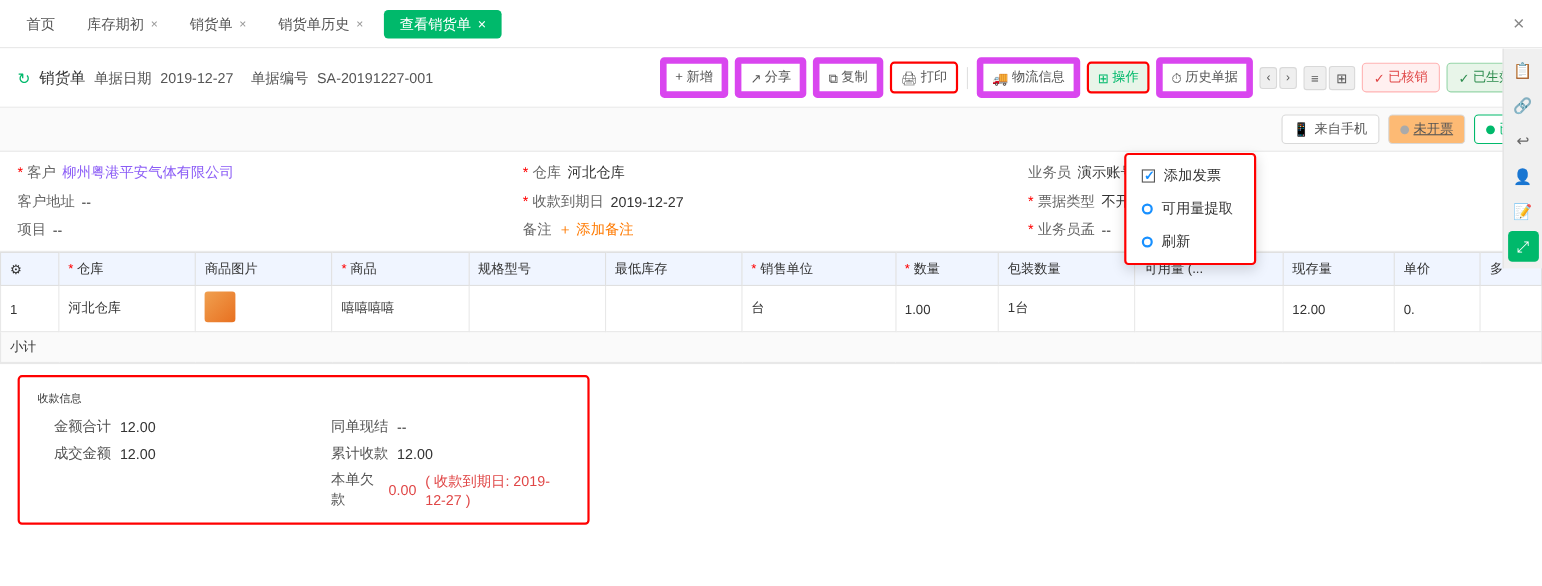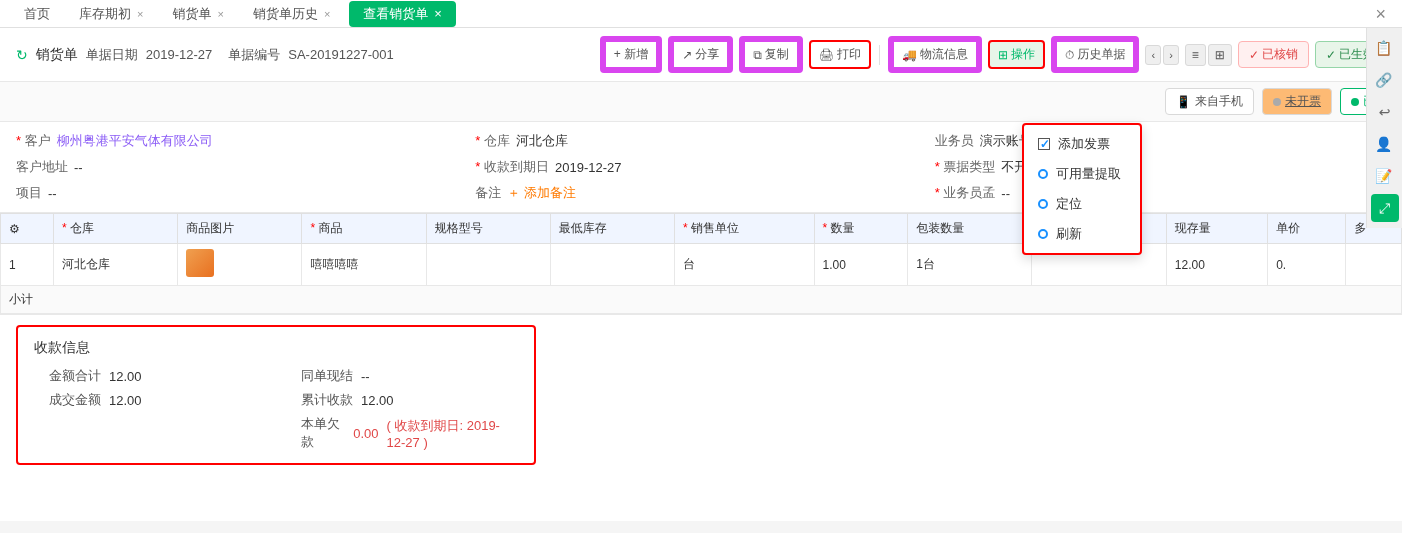--- a/index.html
+++ b/index.html
@@ -2,21 +2,21 @@
 <html><head>
   <meta charset="utf-8">
   <style>
     * { box-sizing: border-box; margin: 0; padding: 0; }
     body { font-family: "Microsoft YaHei", "PingFang SC", sans-serif; font-size: 13px; background: #f5f5f5; color: #333; }
 
     
     .tab-bar {
       display: flex; align-items: center; background: #fff;
       border-bottom: 1px solid #e0e0e0; padding: 0 10px;
-      height: 28px; position: relative;
+      height: 44px; position: relative;
     }
     .tab-item {
       display: flex; align-items: center; padding: 0 14px; height: 100%;
       cursor: pointer; font-size: 13px; color: #555;
       border-right: 1px solid transparent;
     }
     .tab-item .tab-close { margin-left: 6px; color: #999; font-size: 11px; cursor: pointer; }
     .tab-item.home { font-weight: 500; }
     .tab-active-green {
       background: #00b96b; color: #fff; border-radius: 4px;
@@ -101,21 +101,21 @@
     .img-placeholder {
       width: 28px; height: 28px; background: linear-gradient(135deg, #f0a050, #e87020);
       border-radius: 3px; display: inline-block;
     }
 
     
     .footer-info {
       margin: 10px 16px; border: 2px solid red; border-radius: 4px;
       padding: 12px 16px; max-width: 520px; background: #fff;
     }
-    .footer-title { font-weight: 500; font-size: 14px; margin-bottom: 10px; }
+    .footer-title { font-weight: 500; font-size: 10px; margin-bottom: 10px; }
     .footer-grid { display: grid; grid-template-columns: 1fr 1fr; gap: 6px 20px; }
     .footer-row { display: flex; align-items: center; gap: 8px; font-size: 13px; }
     .footer-label { color: #555; margin-left: 15px; }
     .footer-val { color: #333; }
     .footer-val.red { color: #e04747; }
 
     
     .right-sidebar {
       position: absolute; right: 0; top: 0; width: 36px;
       background: #f0f0f0; border-left: 1px solid #e0e0e0;
@@ -385,24 +385,20 @@
           <span style="position:absolute;top:-2px;left:1px;color:#1890ff;font-size:12px;font-weight:bold;">✓</span>
         </span>
         <span>添加发票</span>
       </div>
       <div class="dropdown-item">
         <span class="item-icon radio"></span>
         <span>可用量提取</span>
       </div>
       <div class="dropdown-item">
         <span class="item-icon radio"></span>
-        <span>定位</span>
-      </div>
-      <div class="dropdown-item">
-        <span class="item-icon radio"></span>
         <span>刷新</span>
       </div>
     </div>
 
     <div class="right-sidebar">
       <div class="side-icon">📋</div>
       <div class="side-icon">🔗</div>
       <div class="side-icon">↩</div>
       <div class="side-icon">👤</div>
       <div class="side-icon">📝</div>

